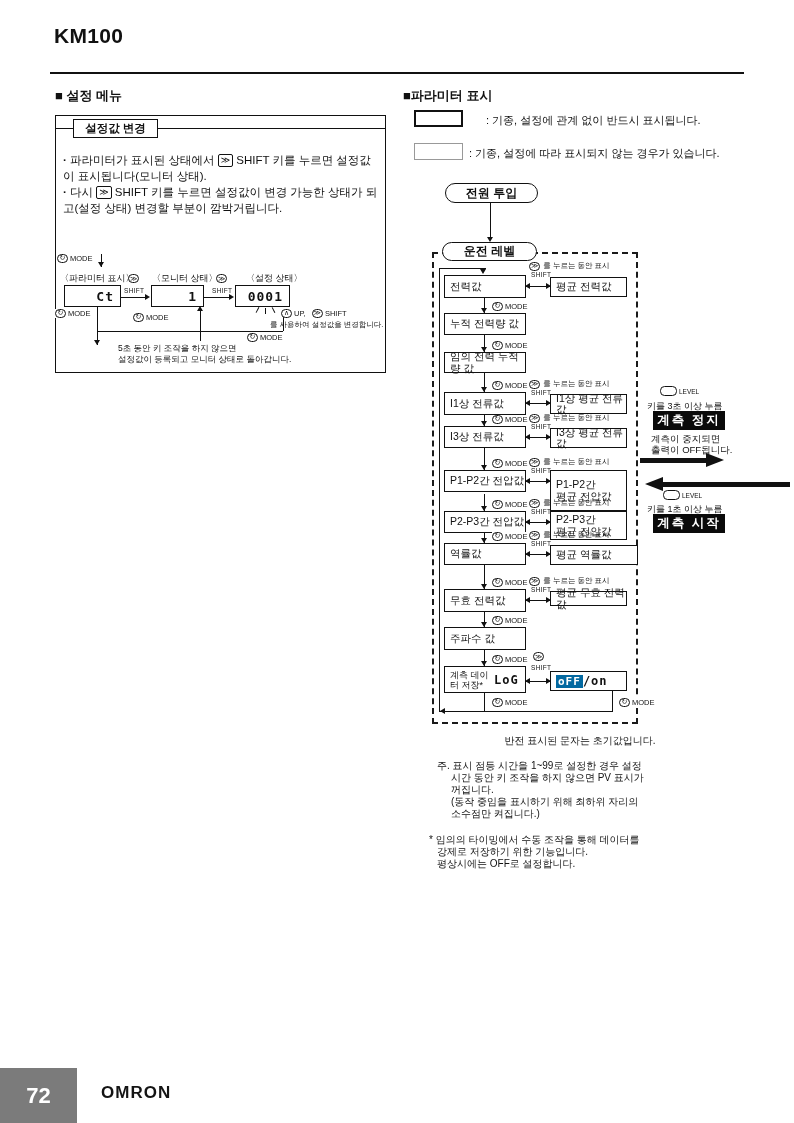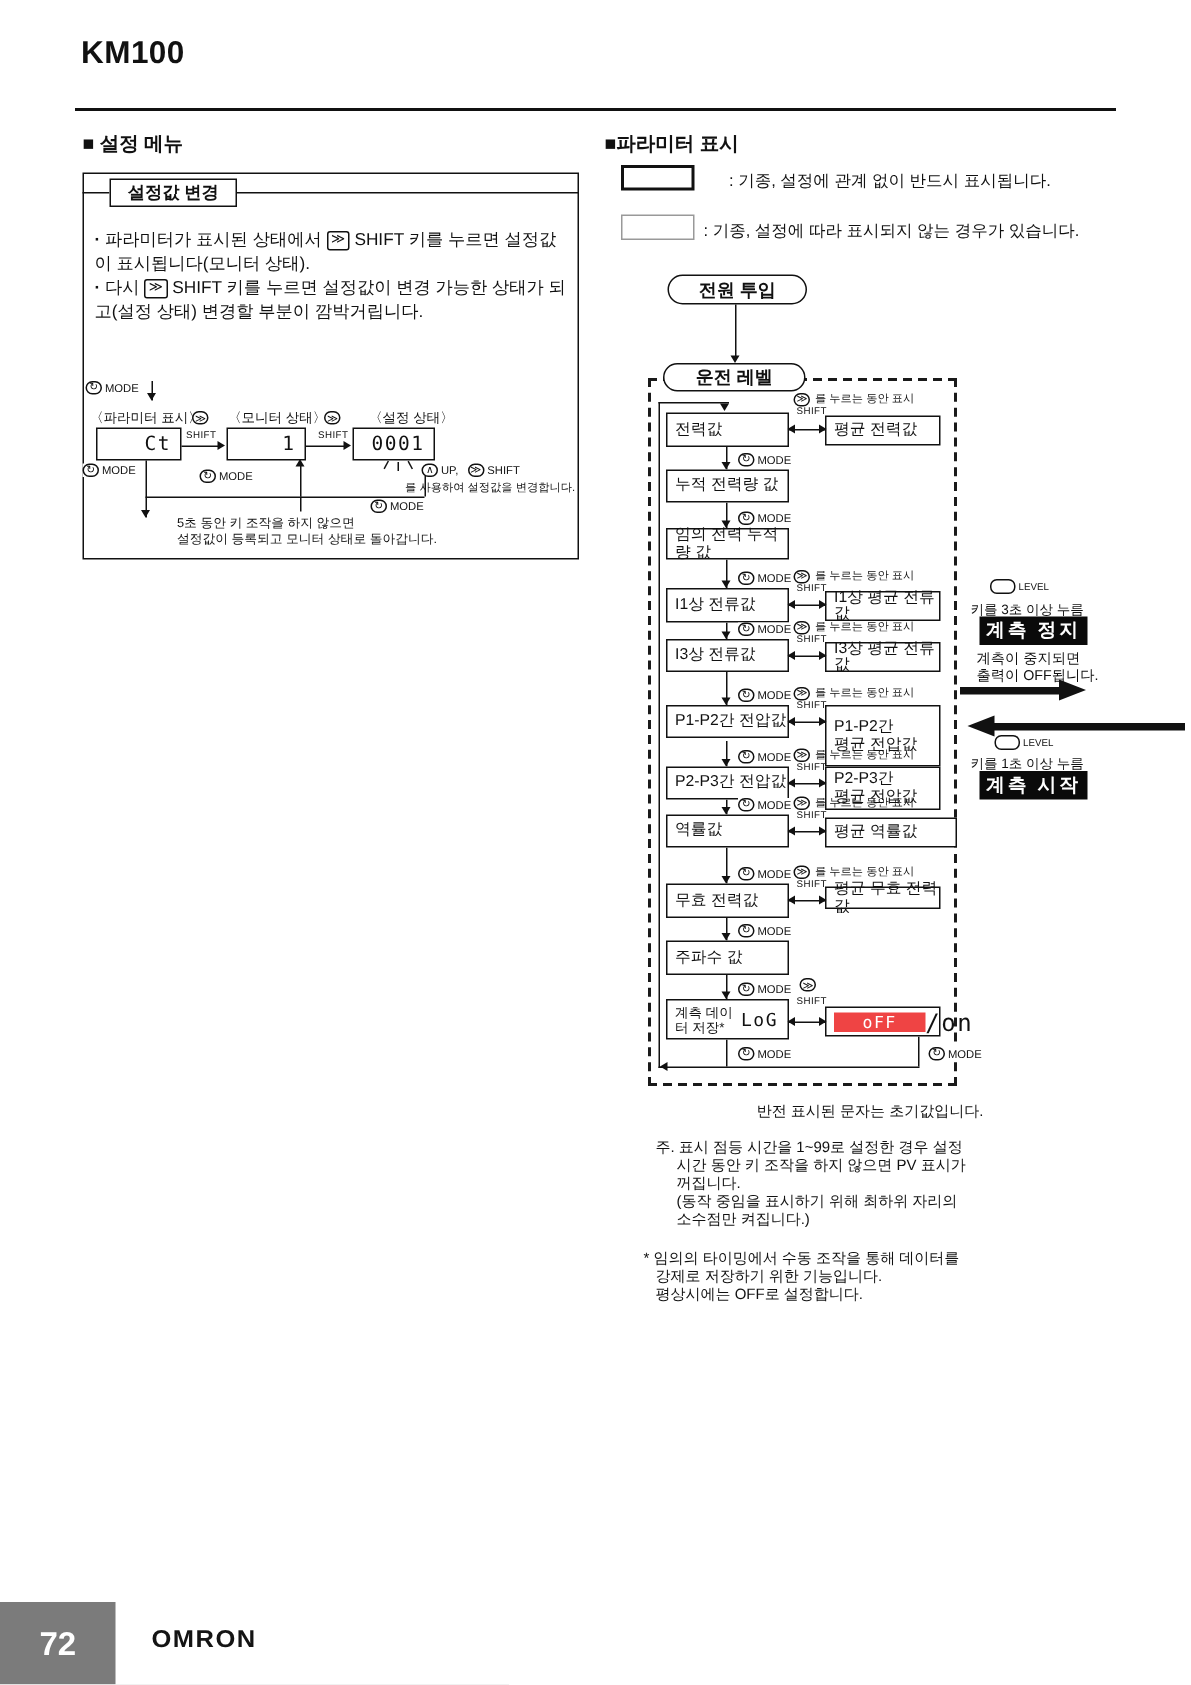--- a/index.html
+++ b/index.html
@@ -13,22 +13,22 @@
   .au{position:absolute;width:0;height:0;border-left:3.4px solid transparent;border-right:3.4px solid transparent;border-bottom:5px solid #111}
   .ar{position:absolute;width:0;height:0;border-top:3.4px solid transparent;border-bottom:3.4px solid transparent;border-left:5px solid #111}
   .al{position:absolute;width:0;height:0;border-top:3.4px solid transparent;border-bottom:3.4px solid transparent;border-right:5px solid #111}
   .box{position:absolute;border:1.4px solid #111;background:#fff;box-sizing:border-box}
   .rounded{position:absolute;border:1.5px solid #111;border-radius:10px;background:#fff;box-sizing:border-box;
            display:flex;align-items:center;justify-content:center;font-weight:bold;font-size:12px;z-index:3;white-space:nowrap}
   .dashedbox{position:absolute;border:2.4px dashed #1a1a1a;box-sizing:border-box;z-index:1}
   .fbox{position:absolute;border:1.3px solid #111;background:#fff;box-sizing:border-box;display:flex;align-items:center;
         padding-left:5px;font-size:10.5px;z-index:2}
   .fbt{white-space:pre-line;line-height:11.5px}
-  .seg{font-family:"DejaVu Sans Mono",monospace;font-weight:normal;font-size:13px;letter-spacing:1px}
-  .inv{background:#ef4444;color:#fff;padding:0 19px}
+  .seg{font-family:"DejaVu Sans Mono",monospace;font-weight:bold;font-size:13px;letter-spacing:1px}
+  .inv{background:#0369a1;color:#fff;padding:0 2px}
   .keylbl{position:absolute;display:inline-flex;align-items:center;gap:2px;font-size:7.5px;line-height:1;background:#fff;z-index:4;white-space:nowrap}
   .key{display:inline-flex;align-items:center;justify-content:center;border:1.1px solid #111;border-radius:7px;
        min-width:11px;height:9px;font-size:7px;background:#fff;font-family:"DejaVu Sans",sans-serif;padding:0 1px;box-sizing:border-box}
   .ann{position:absolute;display:inline-flex;gap:3px;align-items:center;font-size:7.5px;white-space:nowrap;z-index:4}
   .shiftsm{position:absolute;font-size:6.5px;letter-spacing:.3px;z-index:4}
   .darr{position:absolute;width:24px;height:1.2px;background:#111;z-index:2}
   .darr::before{content:"";position:absolute;left:-1px;top:-3.3px;border-top:3.8px solid transparent;border-bottom:3.8px solid transparent;border-right:5.5px solid #111}
   .darr::after{content:"";position:absolute;right:-1px;top:-3.3px;border-top:3.8px solid transparent;border-bottom:3.8px solid transparent;border-left:5.5px solid #111}
   .bullet{position:absolute;left:63px;width:318px;font-size:11.5px;line-height:15.5px}
   .bullet::before{content:"· ";font-weight:bold}
@@ -259,21 +259,21 @@
       <span class="darr" style="left:526px;top:600px"></span>
       <div class="fbox" style="left:444px;top:627px;width:82px;height:23px">
         <span class="fbt">주파수 값</span>
       </div>
       <div class="fbox" style="left:444px;top:666px;width:82px;height:27px">
         <span class="fbt" style="font-size:9px;line-height:10px;width:44px">계측 데이터 저장*</span>
         <span class="seg" style="font-size:12px">LoG</span>
       </div>
       <div class="fbox" style="left:550px;top:671px;width:77px;height:20px">
         <span class="seg inv" style="font-size:11px">oFF</span>
-        <span class="seg" style="font-size:16px">/on</span>
+        <span class="seg" style="font-size:12px">/on</span>
       </div>
       <span class="key" style="position:absolute;left:533px;top:652px;z-index:4">≫</span>
       <span class="shiftsm" style="left:531px;top:664px">SHIFT</span>
       <span class="darr" style="left:526px;top:681px"></span>
       <div class="vl" style="left:484px;top:298px;height:15px"></div>
       <div class="ad" style="left:480.8px;top:308px"></div>
       <span class="keylbl" style="left:492px;top:302px">
         <span class="key">↻</span>
         <span>MODE</span>
       </span>

